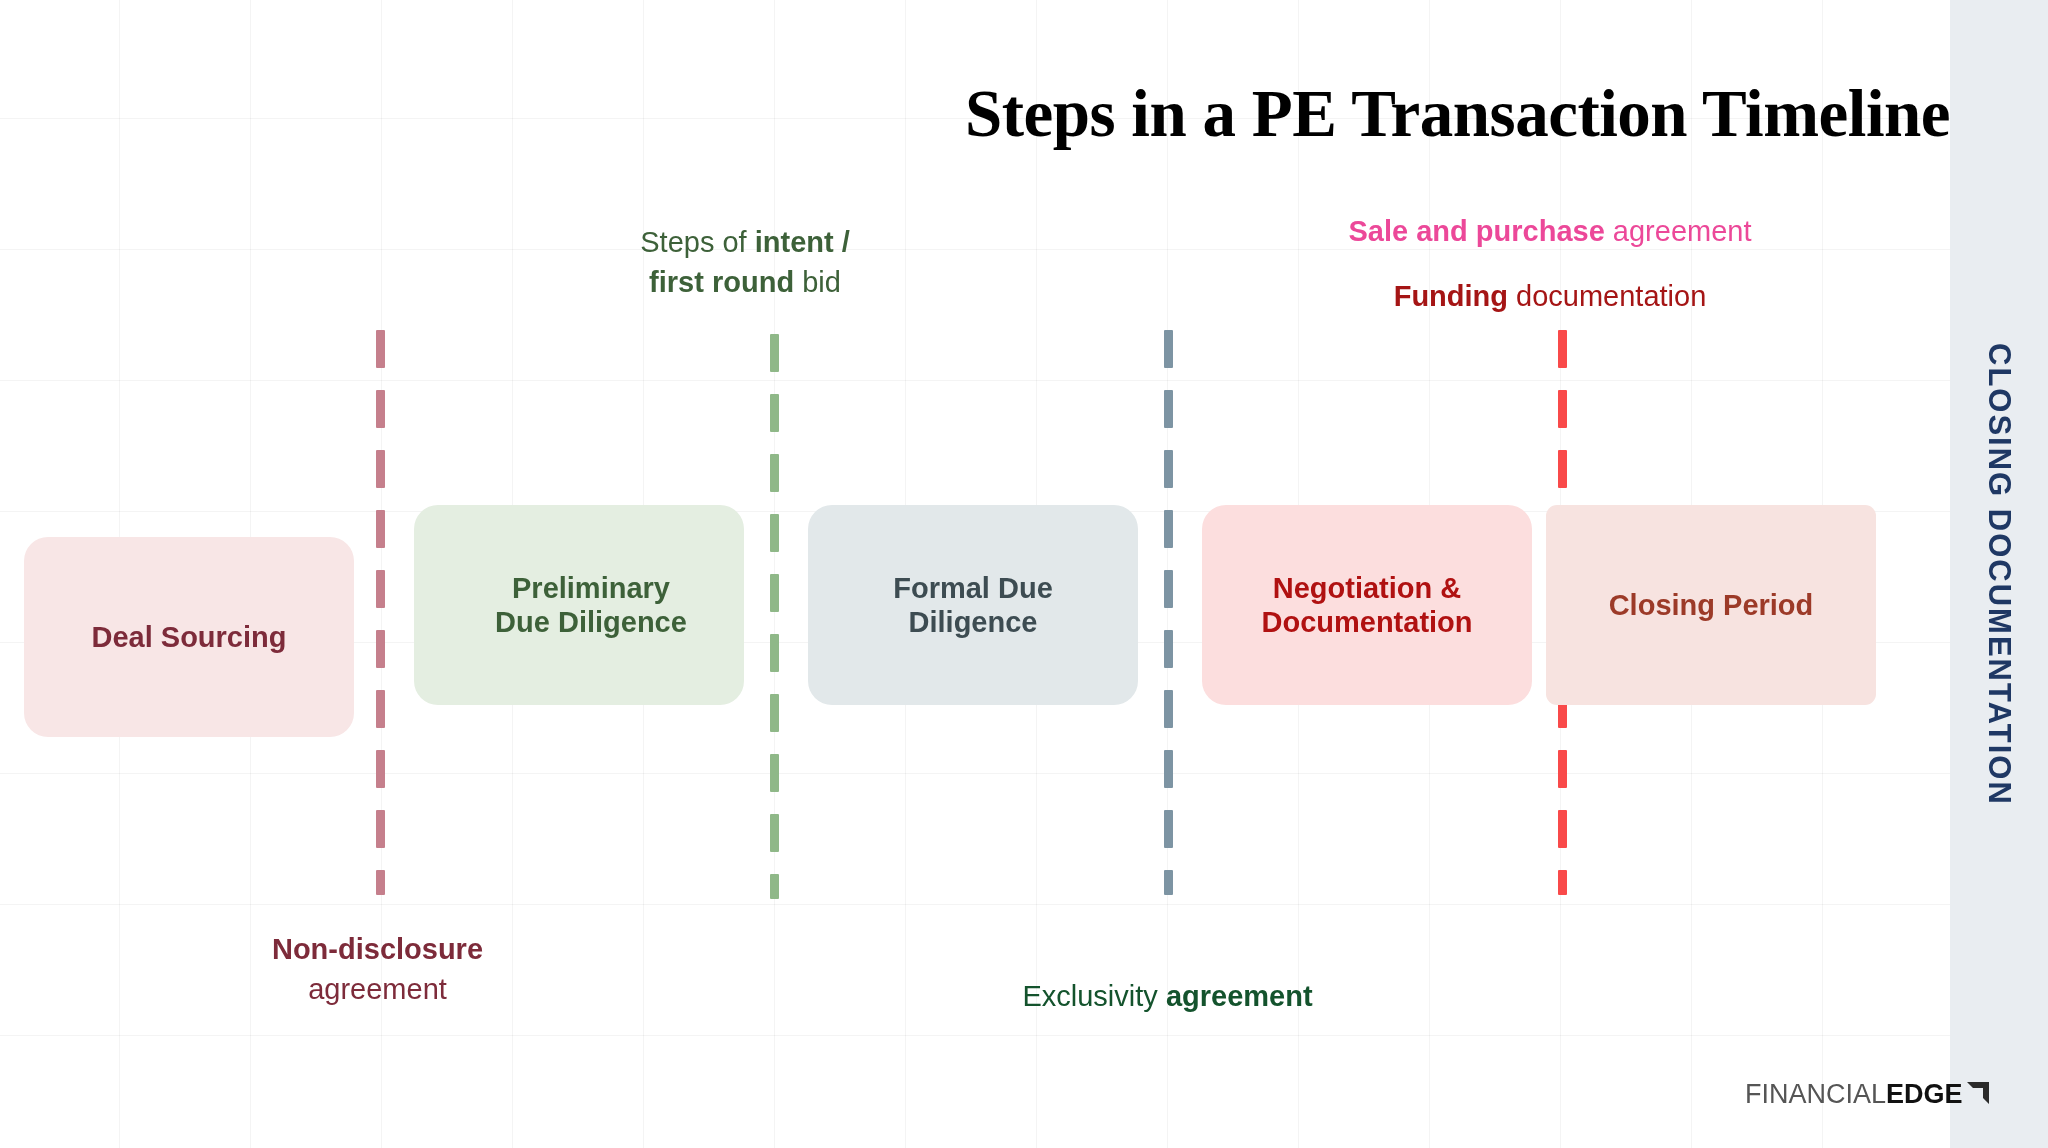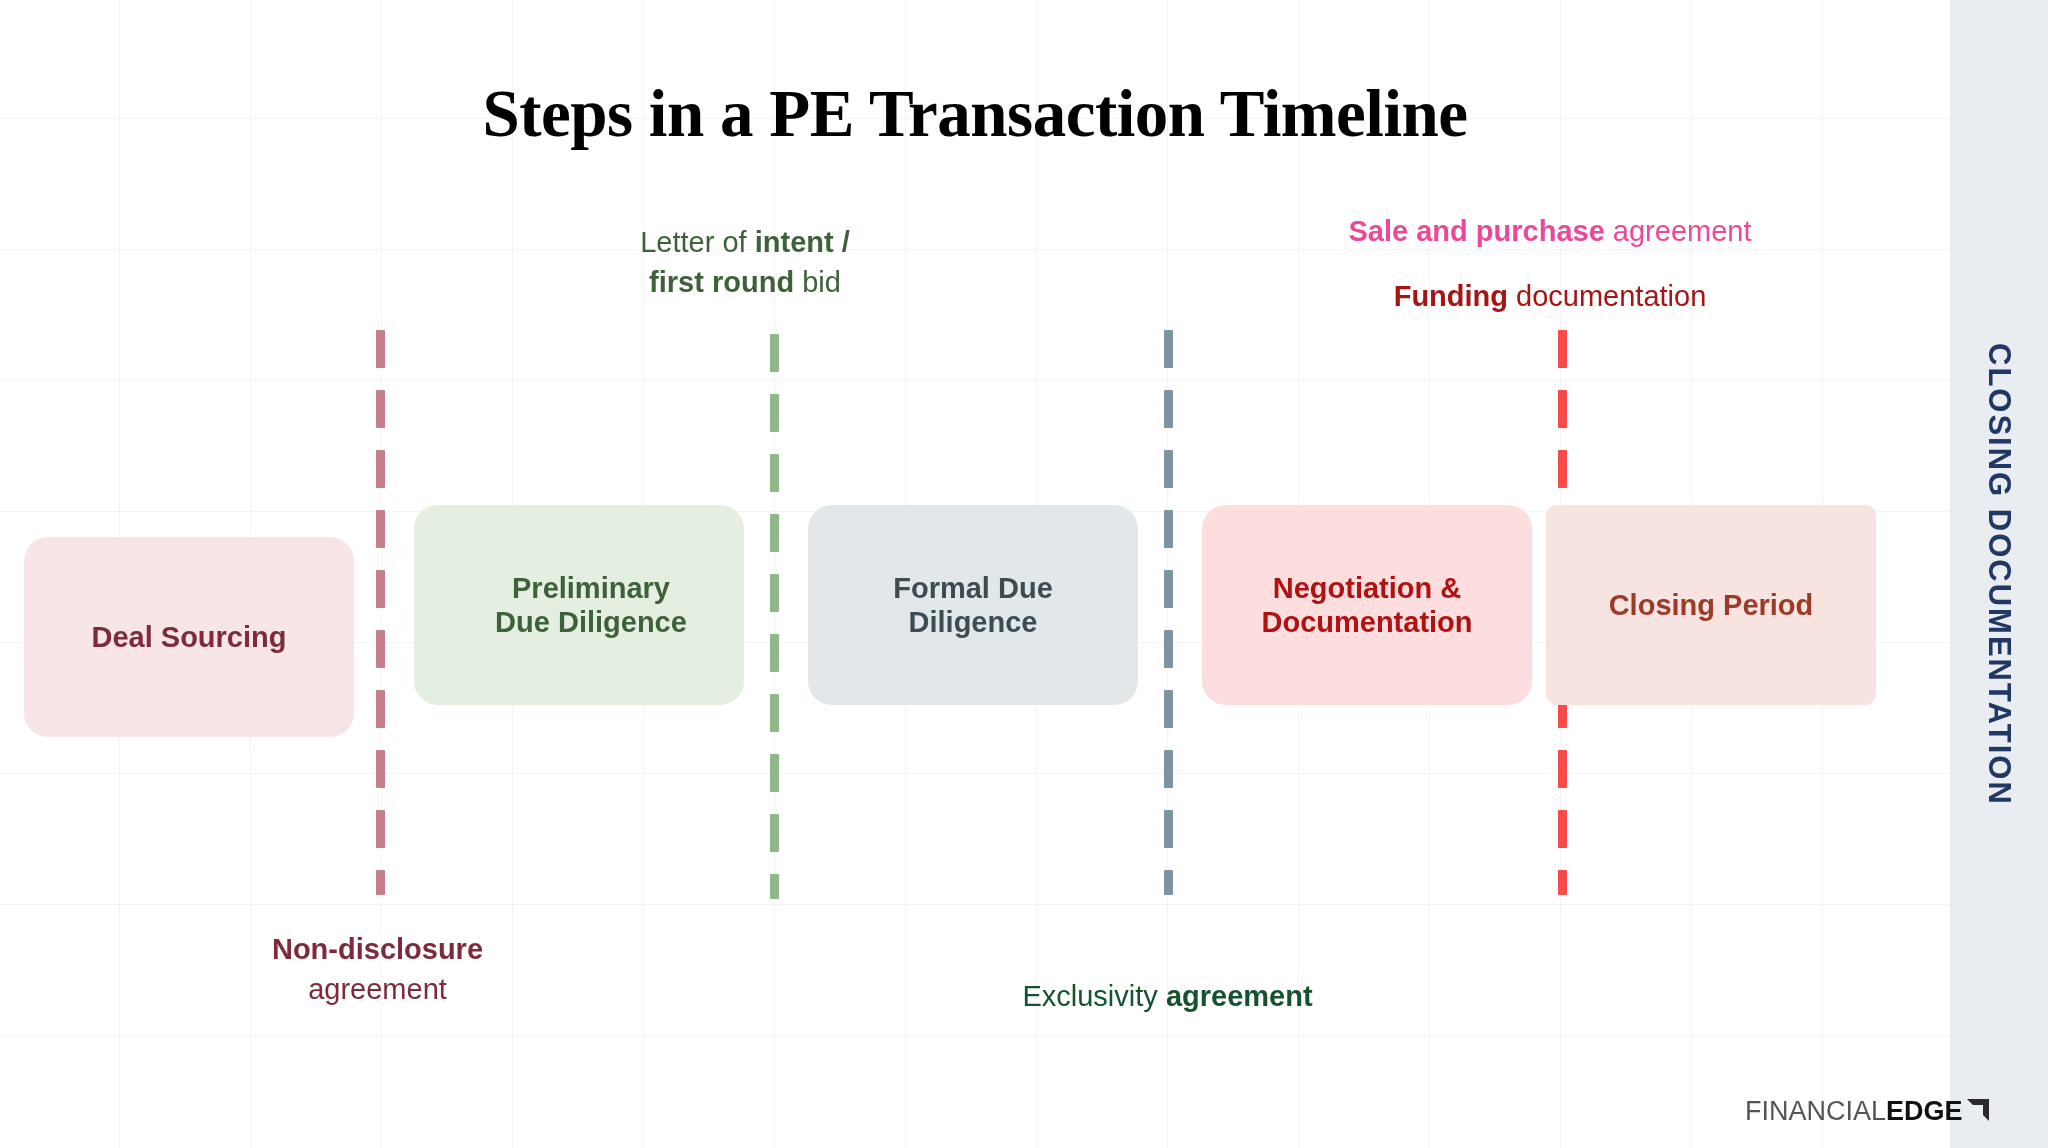--- a/index.html
+++ b/index.html
@@ -19,21 +19,21 @@
       linear-gradient(to bottom, rgba(0,0,0,0.045) 1px, transparent 1px);
     background-size:131px 131px;
     background-position:-12px -13px;
     pointer-events:none;
   }
   #stage{position:absolute;left:0;top:0;width:2048px;height:1148px;}
 
   
   #title{
     position:absolute;left:0;top:75px;width:1950px;
-    text-align:center;
+    text-align:right;
     font-family:"Liberation Serif", serif;
     font-weight:bold;
     font-size:67px;
     letter-spacing:-0.5px;
     color:#000000;
     white-space:nowrap;
   }
 
   
   .vline{
@@ -95,21 +95,20 @@
 
   
   #logo{
     position:absolute;
     left:1745px;top:1079px;
     display:flex;align-items:center;
     color:#2b2b2b;
     font-size:27px;
     letter-spacing:0.5px;
     white-space:nowrap;
-    margin-top:17px;
   }
   #logo .lgt{font-weight:300;color:#555;letter-spacing:0px;}
   #logo .bld{font-weight:bold;color:#111;letter-spacing:0px;}
   #logo .mark{margin-left:2px;display:inline-flex;align-items:flex-start;}
 </style>
 </head>
 <body style="background: rgb(255, 255, 255);">
 
 <div id="grid"></div>
 
@@ -189,21 +188,21 @@
       <span>Documentation</span>
     </div>
   </div>
   <div class="stagebox" id="box-4" style="left: 1546px; background: rgb(247, 227, 224); color: rgb(156, 58, 40); border-radius: 11px;">
     <div>
       <span>Closing Period</span>
     </div>
   </div>
 
   <div class="note" id="note-loi" style="left: 600px; top: 222px; width: 290px; color: rgb(61, 97, 57);">
-    <span>Letter of </span><b>intent /</b><br>
+    <span>Steps of </span><b>intent /</b><br>
     <b>first round</b><span> bid</span>
   </div>
 
   <div class="note" id="note-spa" style="left: 1245px; top: 211px; width: 610px; color: #ec4899;">
     <b>Sale and purchase</b><span> agreement</span>
   </div>
 
   <div class="note" id="note-funding" style="left: 1245px; top: 276px; width: 610px; color: rgb(165, 21, 21);">
     <b>Funding</b><span> documentation</span>
   </div>

